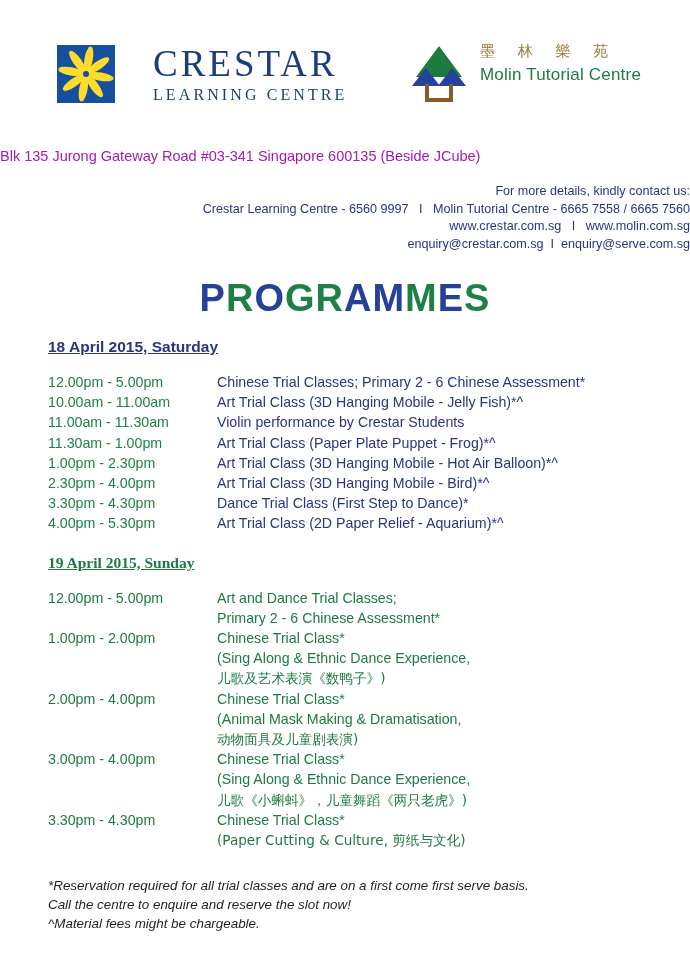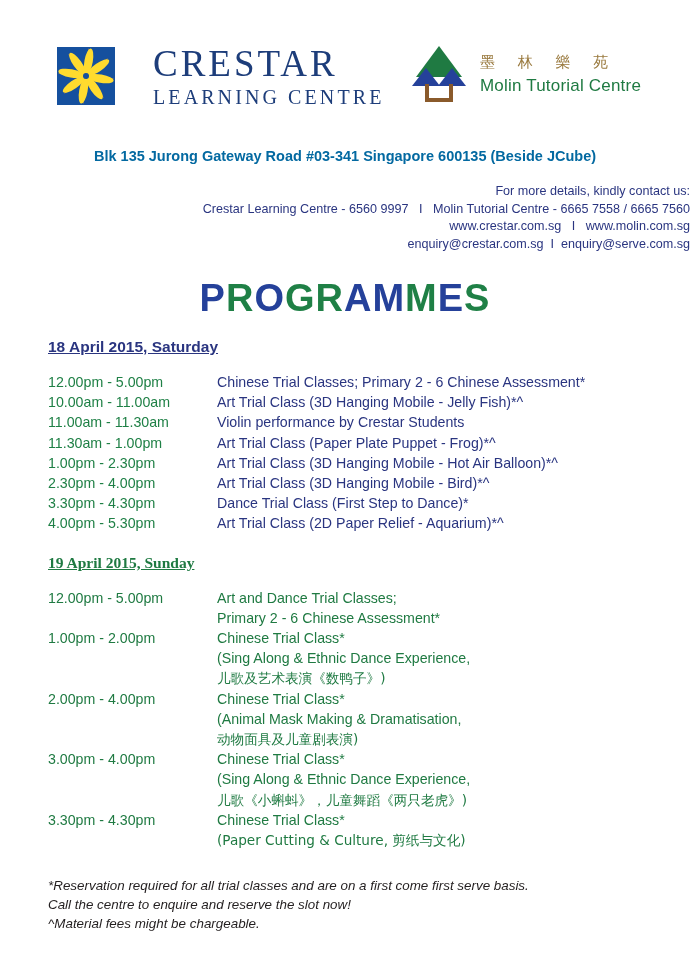--- a/index.html
+++ b/index.html
@@ -42,33 +42,33 @@
   }
   .crestar-name {
     font-family: "Liberation Serif", serif;
     font-size: 37px;
     letter-spacing: 3px;
     color: #1d3d7a;
     display: block;
   }
   .crestar-sub {
     font-family: "Liberation Serif", serif;
-    font-size: 20px;
+    font-size: 16px;
     letter-spacing: 3.1px;
     color: #1d3d7a;
     display: block;
     margin-top: 5px;
   }
 
   .molin-logo {
     position: absolute;
     left: 408px;
     top: 44px;
     display: flex;
-    align-items: center;
+    align-items: flex-start;
   }
   .molin-mark {
     width: 62px;
     height: 60px;
     position: relative;
     flex: 0 0 auto;
   }
   .molin-words {
     margin-left: 10px;
     line-height: 1;
@@ -83,25 +83,23 @@
   .molin-en {
     display: block;
     font-size: 17px;
     color: #1f7a42;
     margin-top: 7px;
     letter-spacing: 0.2px;
   }
 
   
   .address {
-    text-align: center;
     font-size: 14.5px;
-    color: #0369a1;
+    color: #a21caf;
     margin-top: 28px;
-    font-weight: bold;
   }
   .contact {
     text-align: right;
     font-size: 12.6px;
     color: #2a3580;
     margin-top: 19px;
     line-height: 17.5px;
   }
   .contact div { white-space: pre; }
 

